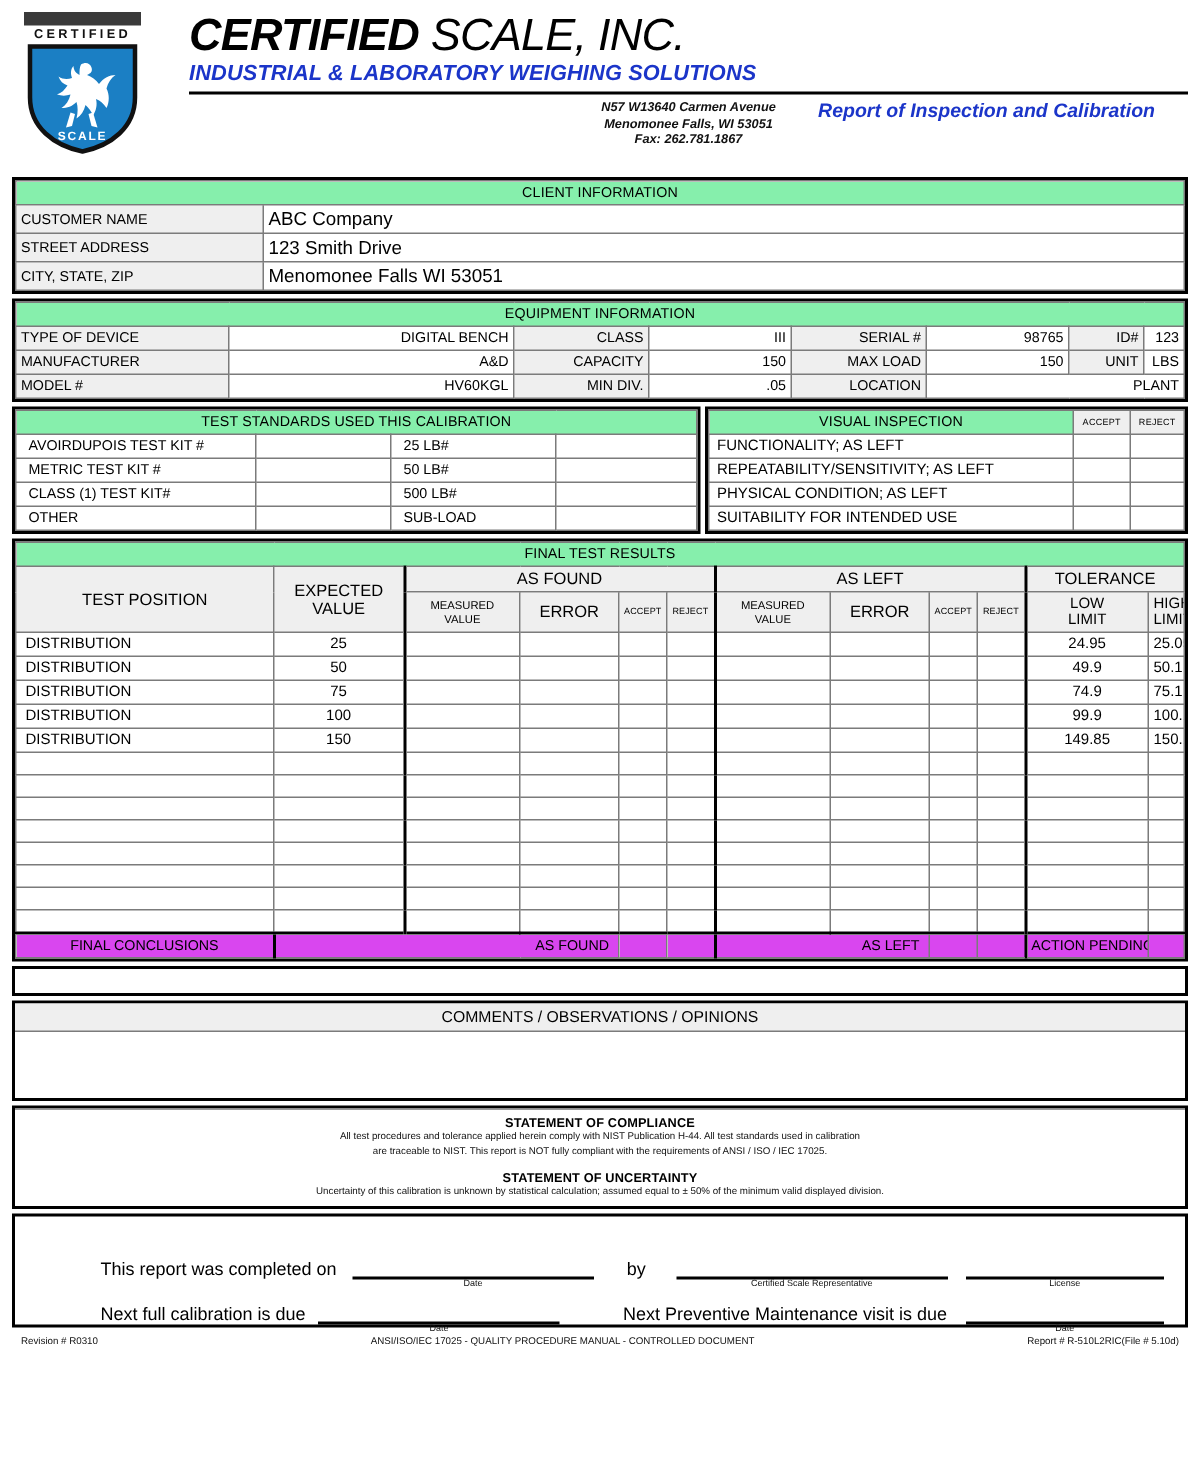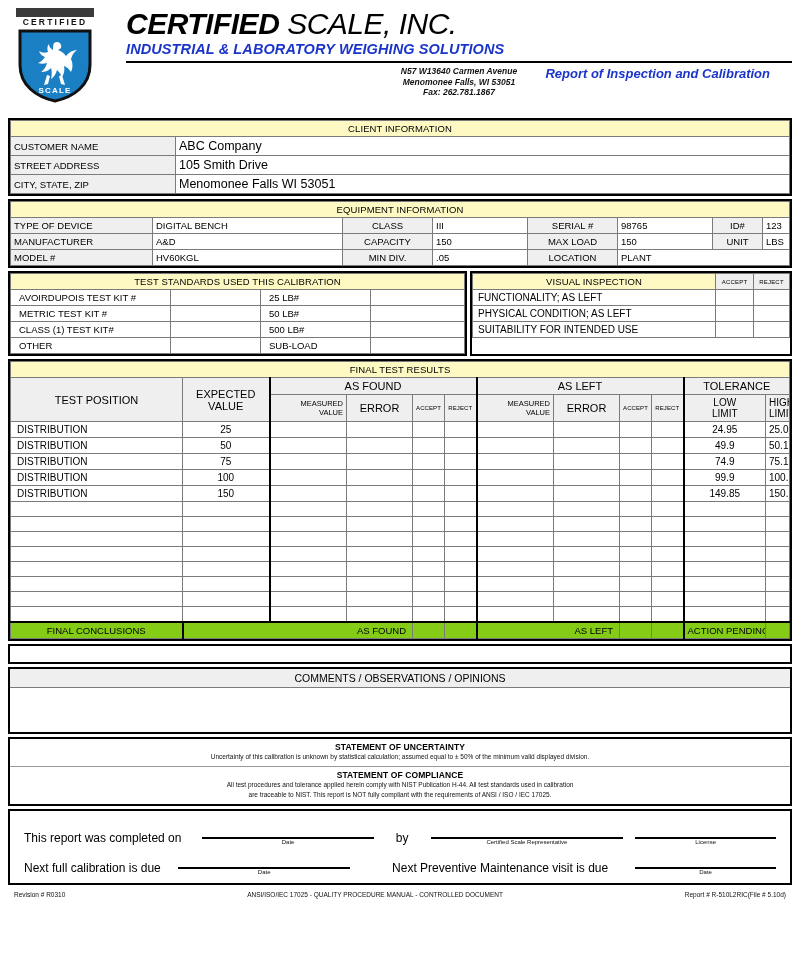--- a/index.html
+++ b/index.html
@@ -119,43 +119,43 @@
     box-sizing: border-box;
     overflow: hidden;
     white-space: nowrap;
   }
   .sec {
     border: 2px solid #000;
     margin-bottom: 3px;
     background: #fff;
   }
   .bandhead {
-    background: #fef9c3;
+    background: #86efac;
     text-align: center;
     font-size: 10px;
     letter-spacing: 0.1px;
   }
   .lbl {
     background: #efefef;
     text-align: left;
     padding-left: 6px;
     font-size: 9.5px;
   }
   .lbl-c {
     background: #efefef;
-    text-align: center;
+    text-align: right;
     font-size: 9.5px;
   }
   .val-l {
     text-align: left;
     padding-left: 8px;
     font-size: 12px;
   }
   .val-c {
-    text-align: left;
+    text-align: right;
     font-size: 10px;
   }
 
   
   .client td { height: 18px; }
   .client .val-l { font-size: 12.5px; }
 
   
   .equip td { height: 17px; }
 
@@ -190,32 +190,32 @@
   }
 
   
   .ftr td { height: 18.5px; }
   .ftr .hd {
     background: #efefef;
     text-align: center;
     font-size: 10px;
   }
   .ftr .hd-big { font-size: 11px; }
-  .ftr .hd-sm { font-size: 7.5px; line-height: 9px; white-space: normal; text-align: right; }
+  .ftr .hd-sm { font-size: 7.5px; line-height: 9px; white-space: normal; }
   .ftr .hd-xs { font-size: 6px; letter-spacing: 0.1px; }
   .ftr .pos {
     text-align: left;
     padding-left: 6px;
     font-size: 10px;
   }
   .ftr .num { text-align: center; font-size: 10px; }
   .vsep-l { border-left: 2px solid #000 !important; }
   .rowsep-top { border-top: 2px solid #000 !important; }
   .concl td {
-    background: #84cc16;
+    background: #d946ef;
     height: 17px;
     font-size: 10px;
     margin-top: 44px;
   }
   .concl .c-lbl { text-align: center; }
   .concl .c-r { text-align: right; padding-right: 6px; }
 
   
   .strip {
     border: 2px solid #000;
@@ -251,22 +251,23 @@
   
   .sig-box {
     border: 2px solid #000;
     height: 76px;
     padding: 12px 14px 0 14px;
     box-sizing: border-box;
     position: relative;
   }
   .sig-row {
     display: flex;
-    align-items: center;
+    align-items: flex-end;
     height: 30px;
+    margin-left: 43px;
   }
   .sig-text { font-size: 12px; white-space: nowrap; }
   .sig-line {
     border-bottom: 2px solid #000;
     position: relative;
   }
   .sig-cap {
     position: absolute;
     top: 2px;
     left: 0;
@@ -334,21 +335,21 @@
       <tbody>
           <tr>
         <td class="bandhead" colspan="2">CLIENT INFORMATION</td>
       </tr>
       <tr>
         <td class="lbl">CUSTOMER NAME</td>
         <td class="val-l">ABC Company</td>
       </tr>
       <tr>
         <td class="lbl">STREET ADDRESS</td>
-        <td class="val-l">105 Smith Drive</td>
+        <td class="val-l">123 Smith Drive</td>
       </tr>
       <tr>
         <td class="lbl">CITY, STATE, ZIP</td>
         <td class="val-l">Menomonee Falls WI 53051</td>
       </tr>
     </tbody>
       </table>
   </div>
 
   <div class="sec">
@@ -449,20 +450,25 @@
             <col style="width:36px">
           </colgroup>
         <tbody>
             <tr>
           <td class="bandhead">VISUAL INSPECTION</td>
           <td class="ar">ACCEPT</td>
           <td class="ar">REJECT</td>
         </tr>
         <tr>
           <td class="itm">FUNCTIONALITY; AS LEFT</td>
+          <td></td>
+          <td></td>
+        </tr>
+        <tr>
+          <td class="itm">REPEATABILITY/SENSITIVITY; AS LEFT</td>
           <td></td>
           <td></td>
         </tr>
         <tr>
           <td class="itm">PHYSICAL CONDITION; AS LEFT</td>
           <td></td>
           <td></td>
         </tr>
         <tr>
           <td class="itm">SUITABILITY FOR INTENDED USE</td>
@@ -735,28 +741,28 @@
   </div>
 
   <div class="strip"></div>
 
   <div class="sec">
     <div class="comments-head">COMMENTS / OBSERVATIONS / OPINIONS</div>
     <div class="comments-body"></div>
   </div>
 
   <div class="stmt-box">
-    <div class="stmt-part">
-      <div class="stmt-title">STATEMENT OF UNCERTAINTY</div>
-      <div class="stmt-line">Uncertainty of this calibration is unknown by statistical calculation; assumed equal to  ± 50% of the minimum valid displayed division.</div>
-    </div>
     <div class="stmt-part stmt-div">
       <div class="stmt-title">STATEMENT OF COMPLIANCE</div>
       <div class="stmt-line">All test procedures and tolerance applied herein comply with NIST Publication H-44.  All test standards used in calibration</div>
       <div class="stmt-line">are traceable to NIST.  This report is NOT fully compliant with the requirements of ANSI / ISO / IEC 17025.</div>
+    </div>
+    <div class="stmt-part">
+      <div class="stmt-title">STATEMENT OF UNCERTAINTY</div>
+      <div class="stmt-line">Uncertainty of this calibration is unknown by statistical calculation; assumed equal to  ± 50% of the minimum valid displayed division.</div>
     </div>
   </div>
 
   <div class="sig-box">
     <div class="sig-row">
       <div class="sig-text" style="width:185px">This report was completed on</div>
       <div class="sig-line" style="width:178px">
         <div class="sig-cap">Date</div>
       </div>
       <div class="sig-text" style="width:36px; padding-left:22px">by</div>

